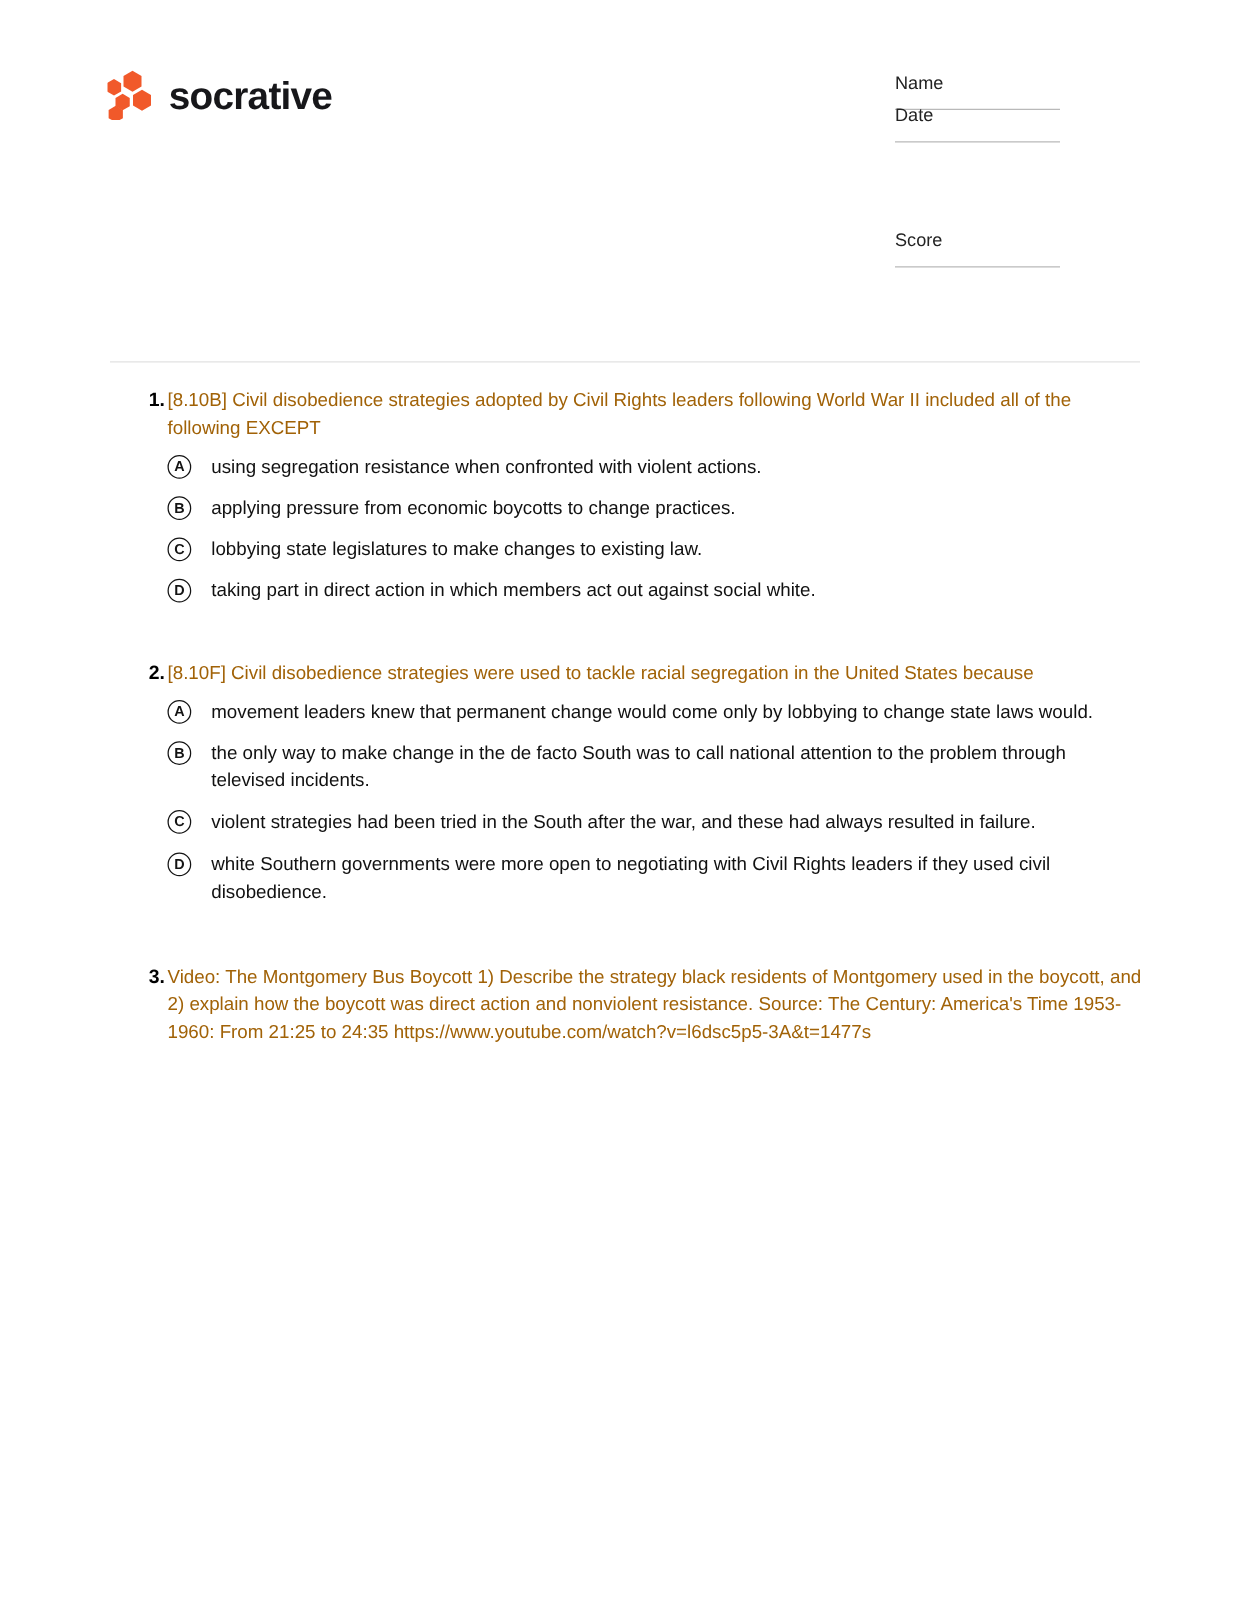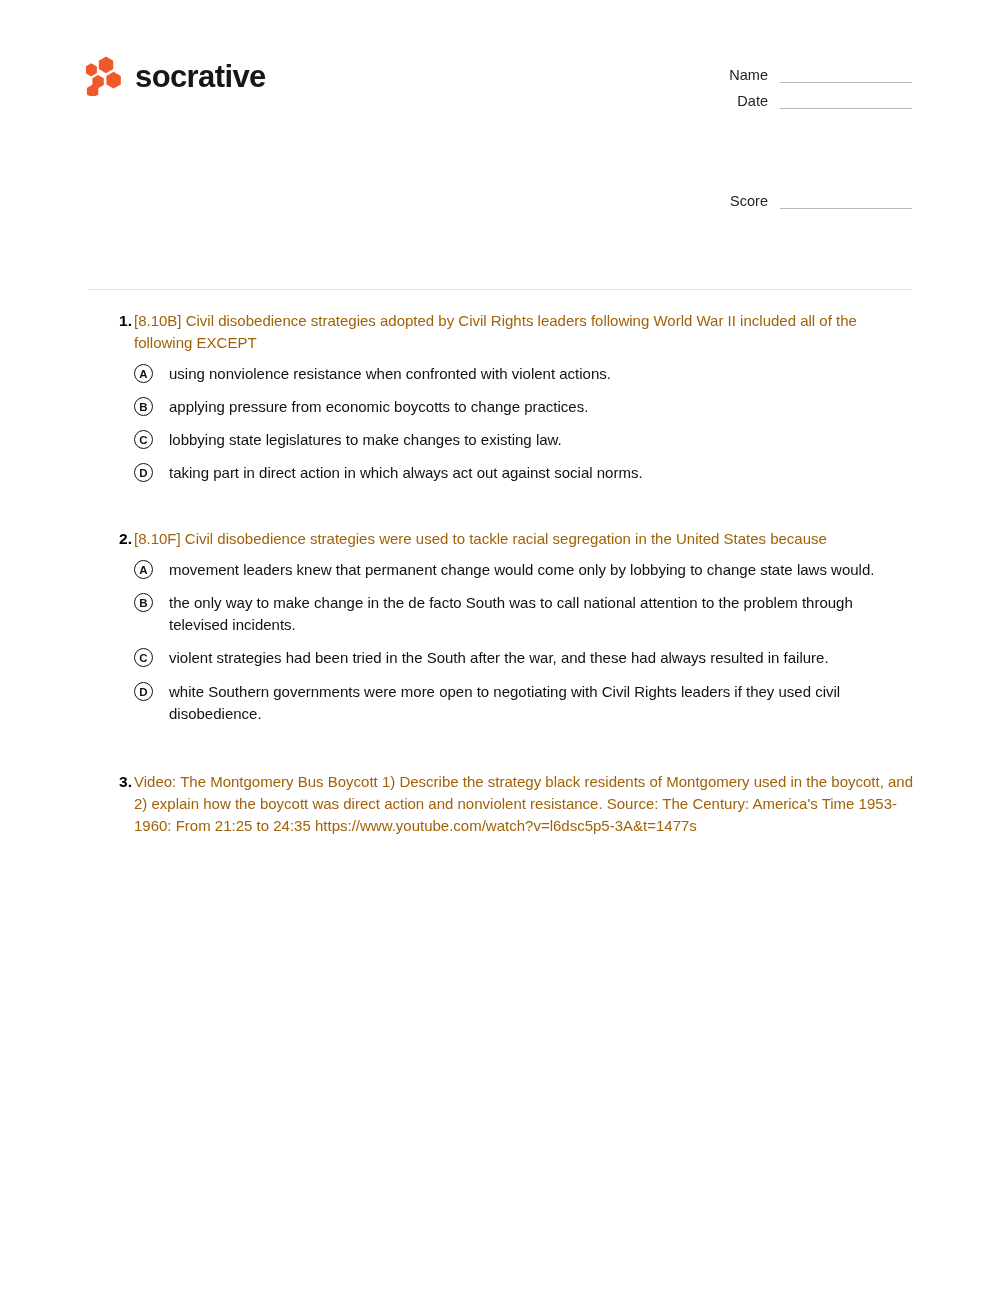--- a/index.html
+++ b/index.html
@@ -60,24 +60,25 @@
 
   
   .id-fields {
     position: absolute;
     right: 88px;
     top: 62px;
     width: 196px;
   }
   .field-row {
     display: flex;
-    align-items: center;
+    align-items: flex-start;
     justify-content: flex-end;
     gap: 12px;
     height: 26px;
+    flex-direction: column;
   }
   .field-label {
     font-size: 14.5px;
     color: #232323;
     white-space: nowrap;
     text-align: right;
   }
   .field-line {
     display: block;
     width: 132px;
@@ -230,33 +231,33 @@
   </div>
 
   <div class="questions">
 
     <div class="question q-gap-large">
       <span class="q-number">1.</span>
       <p class="q-text">[8.10B] Civil disobedience strategies adopted by Civil Rights leaders following World War II included all of the following EXCEPT</p>
       <ul class="choices">
         <li class="choice">
           <span class="bubble">A</span>
-          <span class="choice-text">using nonviolence resistance when confronted with violent actions.</span>
+          <span class="choice-text">using segregation resistance when confronted with violent actions.</span>
         </li>
         <li class="choice">
           <span class="bubble">B</span>
           <span class="choice-text">applying pressure from economic boycotts to change practices.</span>
         </li>
         <li class="choice">
           <span class="bubble">C</span>
           <span class="choice-text">lobbying state legislatures to make changes to existing law.</span>
         </li>
         <li class="choice">
           <span class="bubble">D</span>
-          <span class="choice-text">taking part in direct action in which always act out against social norms.</span>
+          <span class="choice-text">taking part in direct action in which members act out against social white.</span>
         </li>
       </ul>
     </div>
 
     <div class="question q-gap-xlarge">
       <span class="q-number">2.</span>
       <p class="q-text">[8.10F] Civil disobedience strategies were used to tackle racial segregation in the United States because</p>
       <ul class="choices">
         <li class="choice">
           <span class="bubble">A</span>

